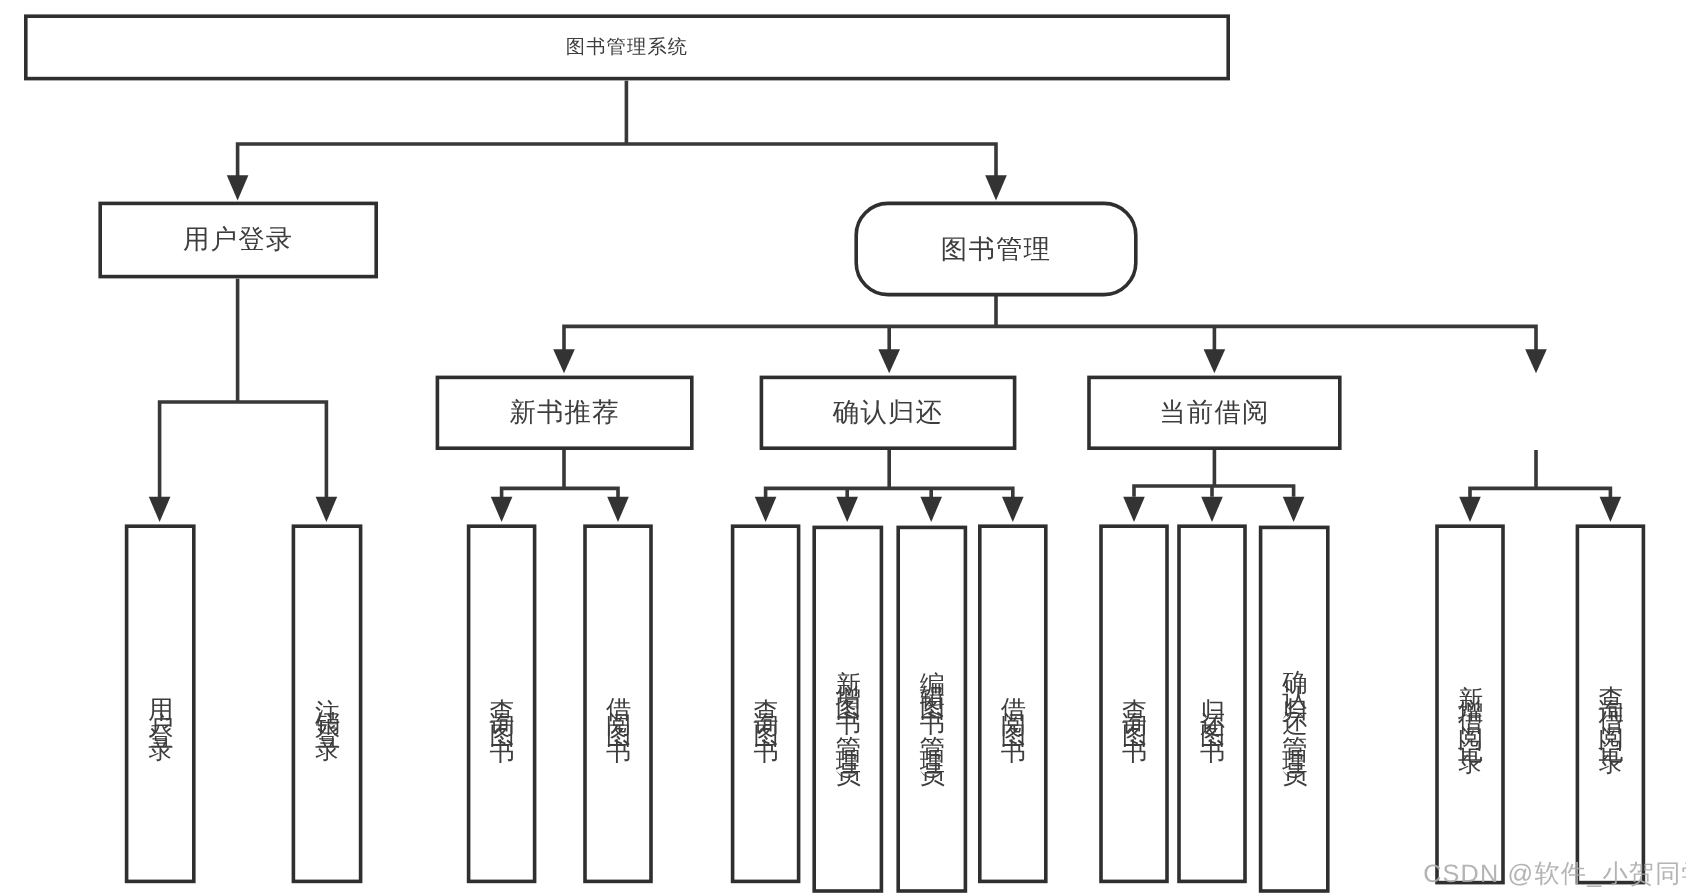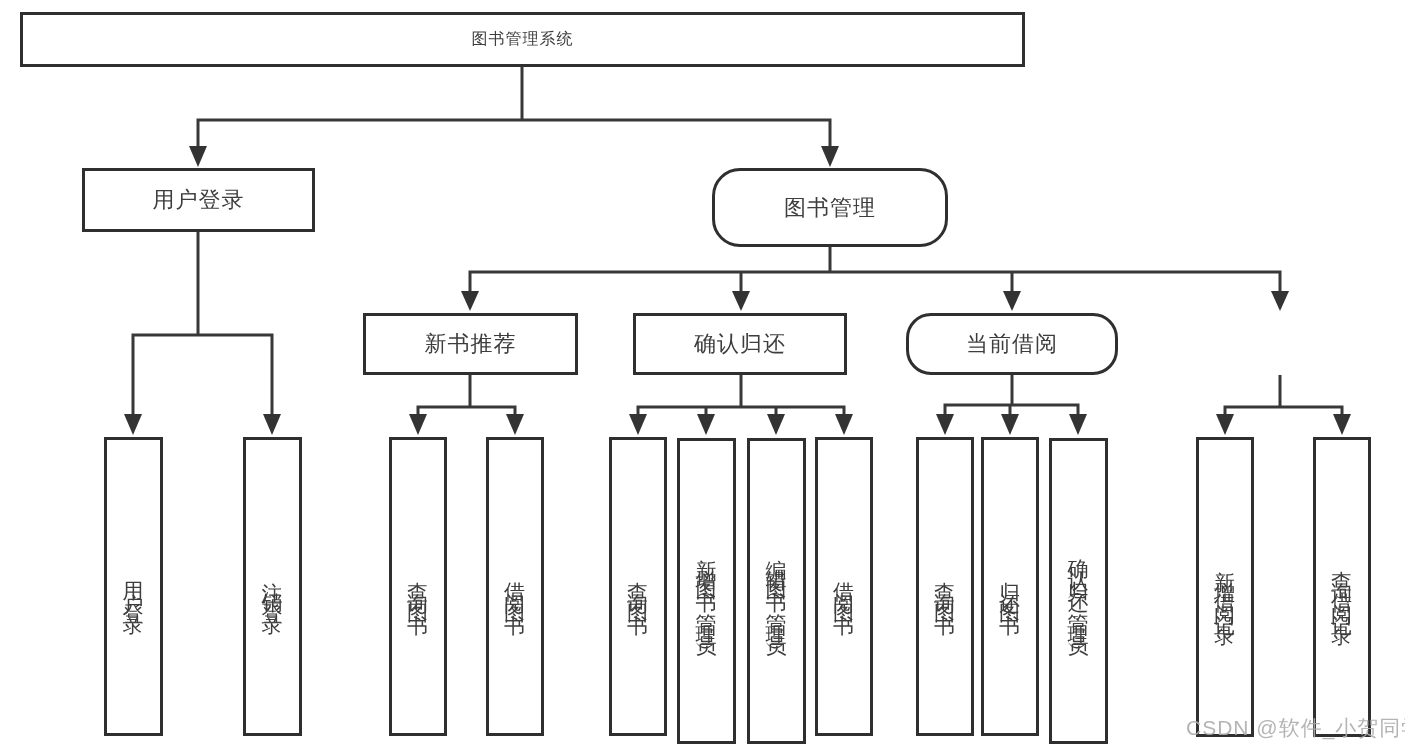--- a/index.html
+++ b/index.html
@@ -20,21 +20,21 @@
     font-size:21px;letter-spacing:11px;line-height:1;white-space:nowrap;
   }
   
   #b-root   {left:20px;  top:12px;  width:1005px;height:55px;}
   
   #b-login  {left:82px;  top:168px; width:233px; height:64px;}
   #b-mgmt   {left:712px; top:168px; width:236px; height:79px;border-radius:28px;}
   
   #b-rec    {left:363px; top:313px; width:215px; height:62px;}
   #b-borrow {left:633px; top:313px; width:214px; height:62px;}
-  #b-current{left:906px; top:313px; width:212px; height:62px;border-radius:25px;}
+  #b-current{left:906px; top:313px; width:212px; height:62px;}
   #b-records{left:1172px;top:313px; width:215px; height:62px;}
   
   .leaf{top:437px;width:58px;height:299px;}
   #l-login1    {left:104px;width:59px;}
   #l-logout    {left:243px;width:59px;}
   #l-rec-query {left:389px;}
   #l-rec-borrow{left:486px;}
   #l-bb-query  {left:609px;}
   #l-bb-add    {left:677px;top:438px;width:59px;height:306px;}
   #l-bb-edit   {left:747px;top:438px;width:59px;height:306px;}

